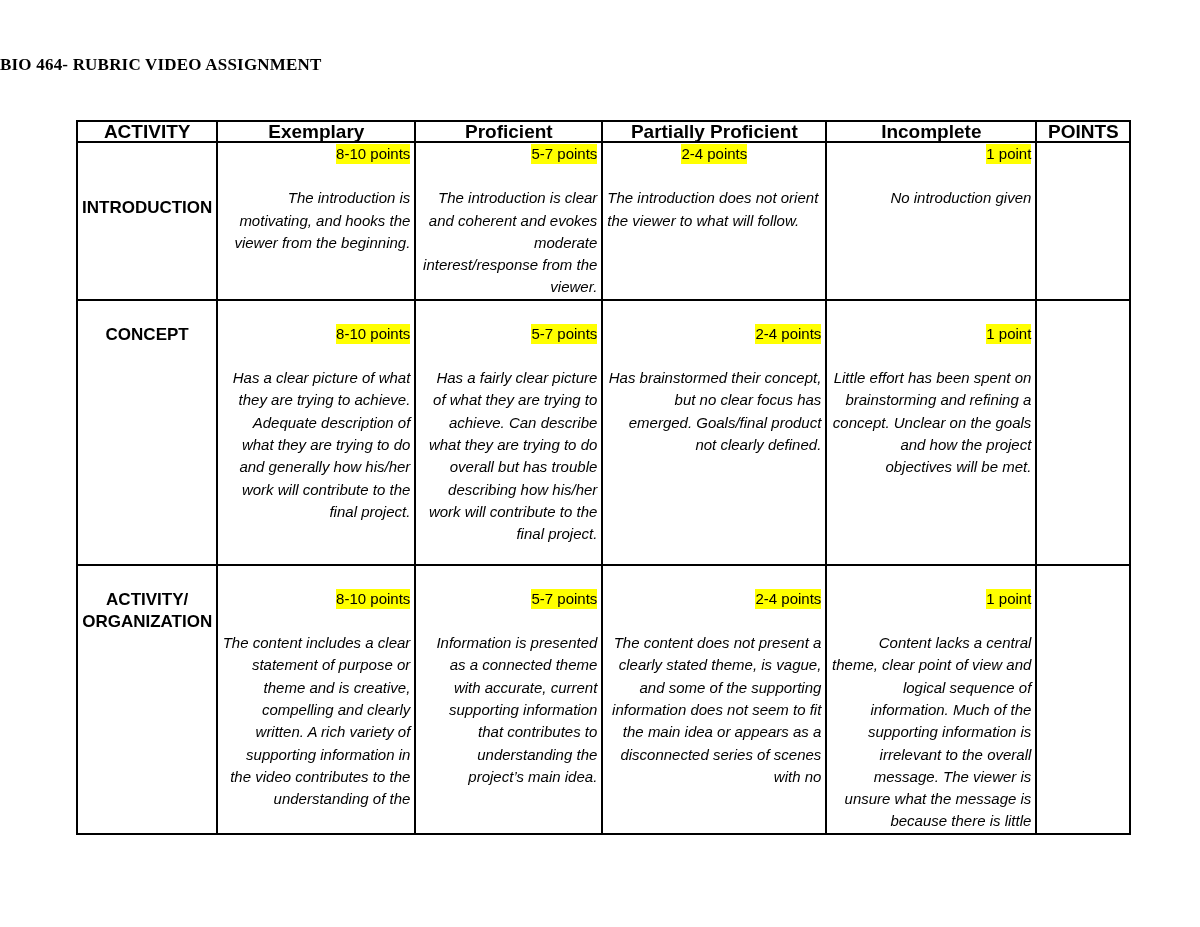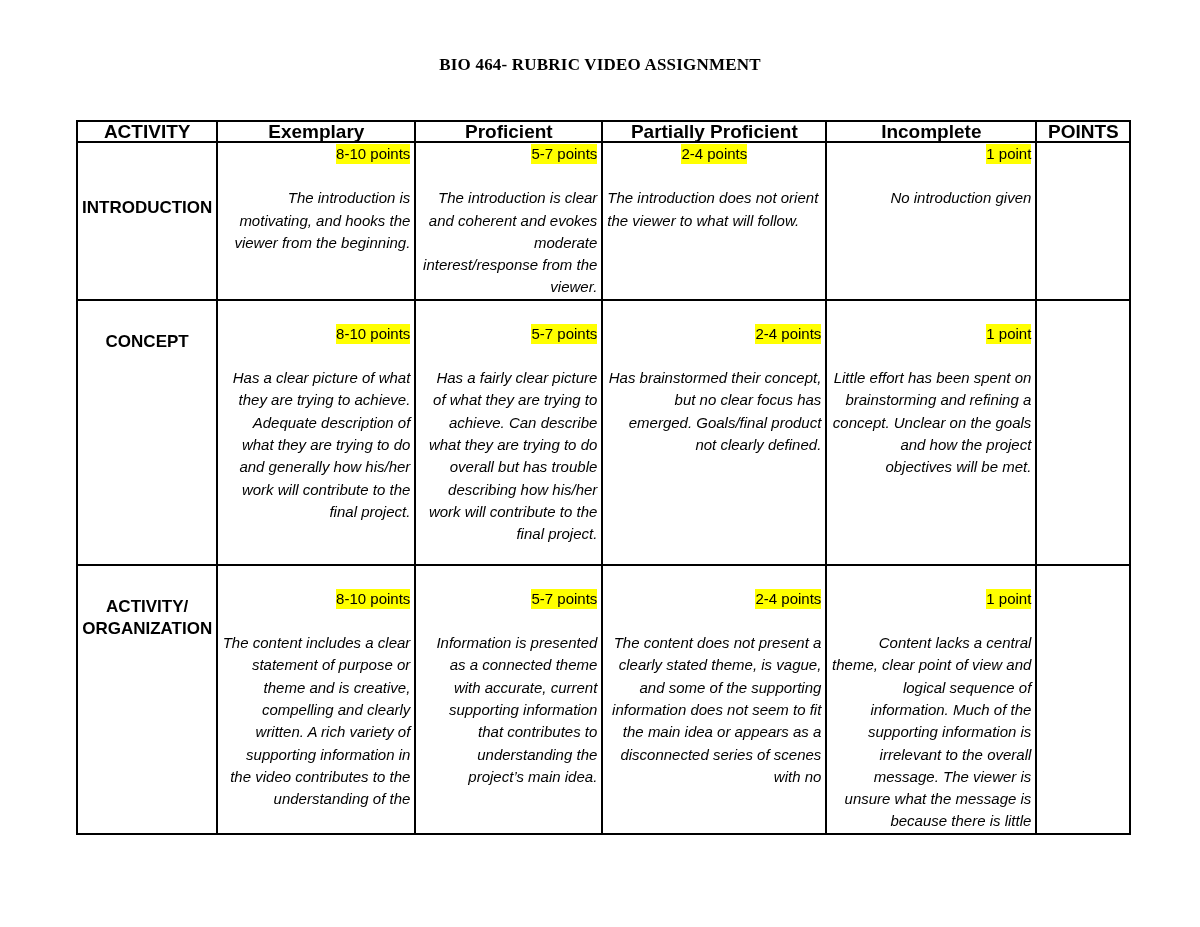--- a/index.html
+++ b/index.html
@@ -1,18 +1,18 @@
 <!DOCTYPE html>
 <html><head>
   <meta charset="utf-8">
   <style>
     html, body { margin: 0; padding: 0; background: #ffffff; }
     body { width: 1200px; height: 927px; position: relative; overflow: hidden; }
     .title {
-      position: absolute; left: 0; top: 55px; width: 1200px; text-align: center;
+      position: absolute; left: 0; top: 55px; width: 1200px; text-align: left;
       font-family: "Liberation Serif", "DejaVu Serif", serif;
       font-weight: bold; font-size: 17px; color: #000; letter-spacing: 0.2px;
     }
     table.rubric {
       position: absolute; left: 76px; top: 120px;
       border-collapse: collapse; table-layout: fixed;
       font-family: "Liberation Sans", "DejaVu Sans", sans-serif;
       font-size: 15px; color: #000; line-height: 22.3px;
     }
     table.rubric td, table.rubric th {
@@ -31,21 +31,21 @@
     tr.r2 td { height: 263px; }
     tr.r3 td { height: 263px; }
     td.activity { font-weight: bold; text-align: center; font-size: 17px; }
     td.c { text-align: right; }
     td.l { text-align: left; }
     .pts {
       display: inline-block; background: #ffff00; line-height: 20px; margin-top: 1px;
     }
     .desc { margin-top: 22px; font-style: italic; }
     tr.r2 .pts, tr.r3 .pts { margin-top: 23px; }
-    tr.r2 td.activity .lbl, tr.r3 td.activity .lbl { display: block; margin-top: 30px; text-align: center; }
+    tr.r2 td.activity .lbl, tr.r3 td.activity .lbl { display: block; margin-top: 23px; text-align: center; }
     tr.r1 td.activity .lbl { display: block; margin-top: 54px; }
     .cell-pts-centered { text-align: center; }
   </style>
 </head>
 <body>
 
 <div class="title">BIO 464- RUBRIC VIDEO ASSIGNMENT</div>
 
 <table class="rubric">
   <colgroup>

